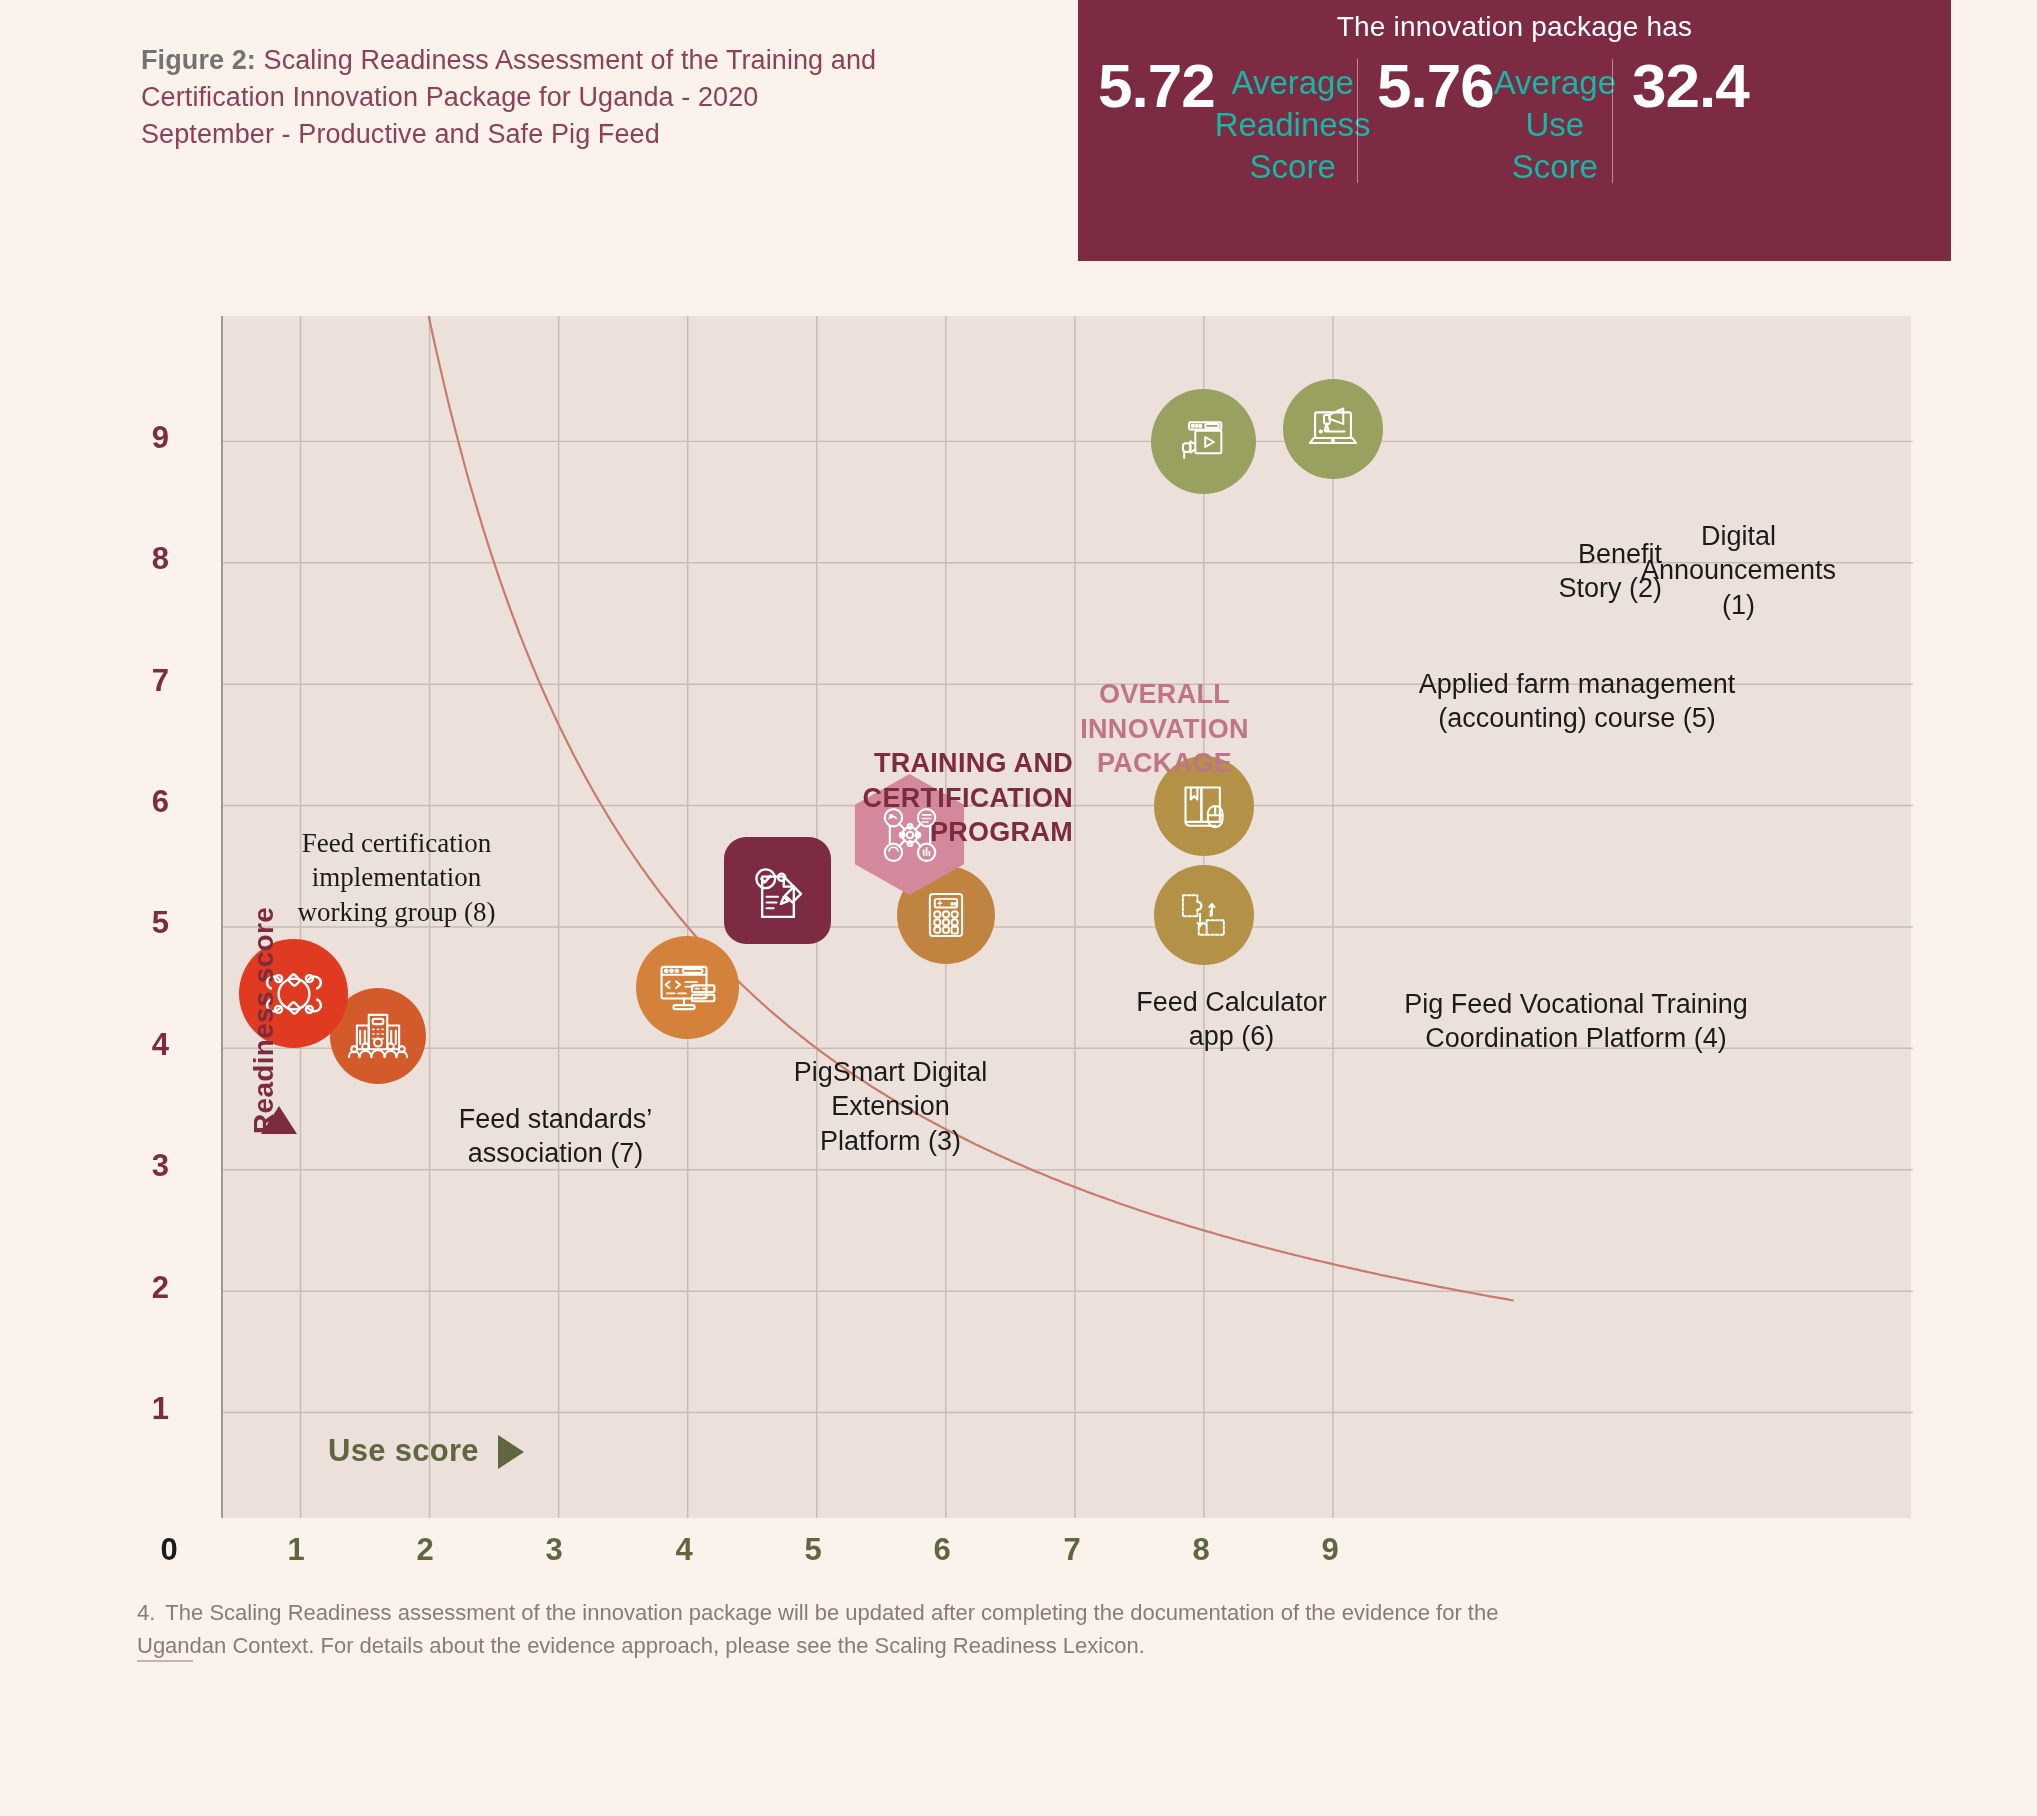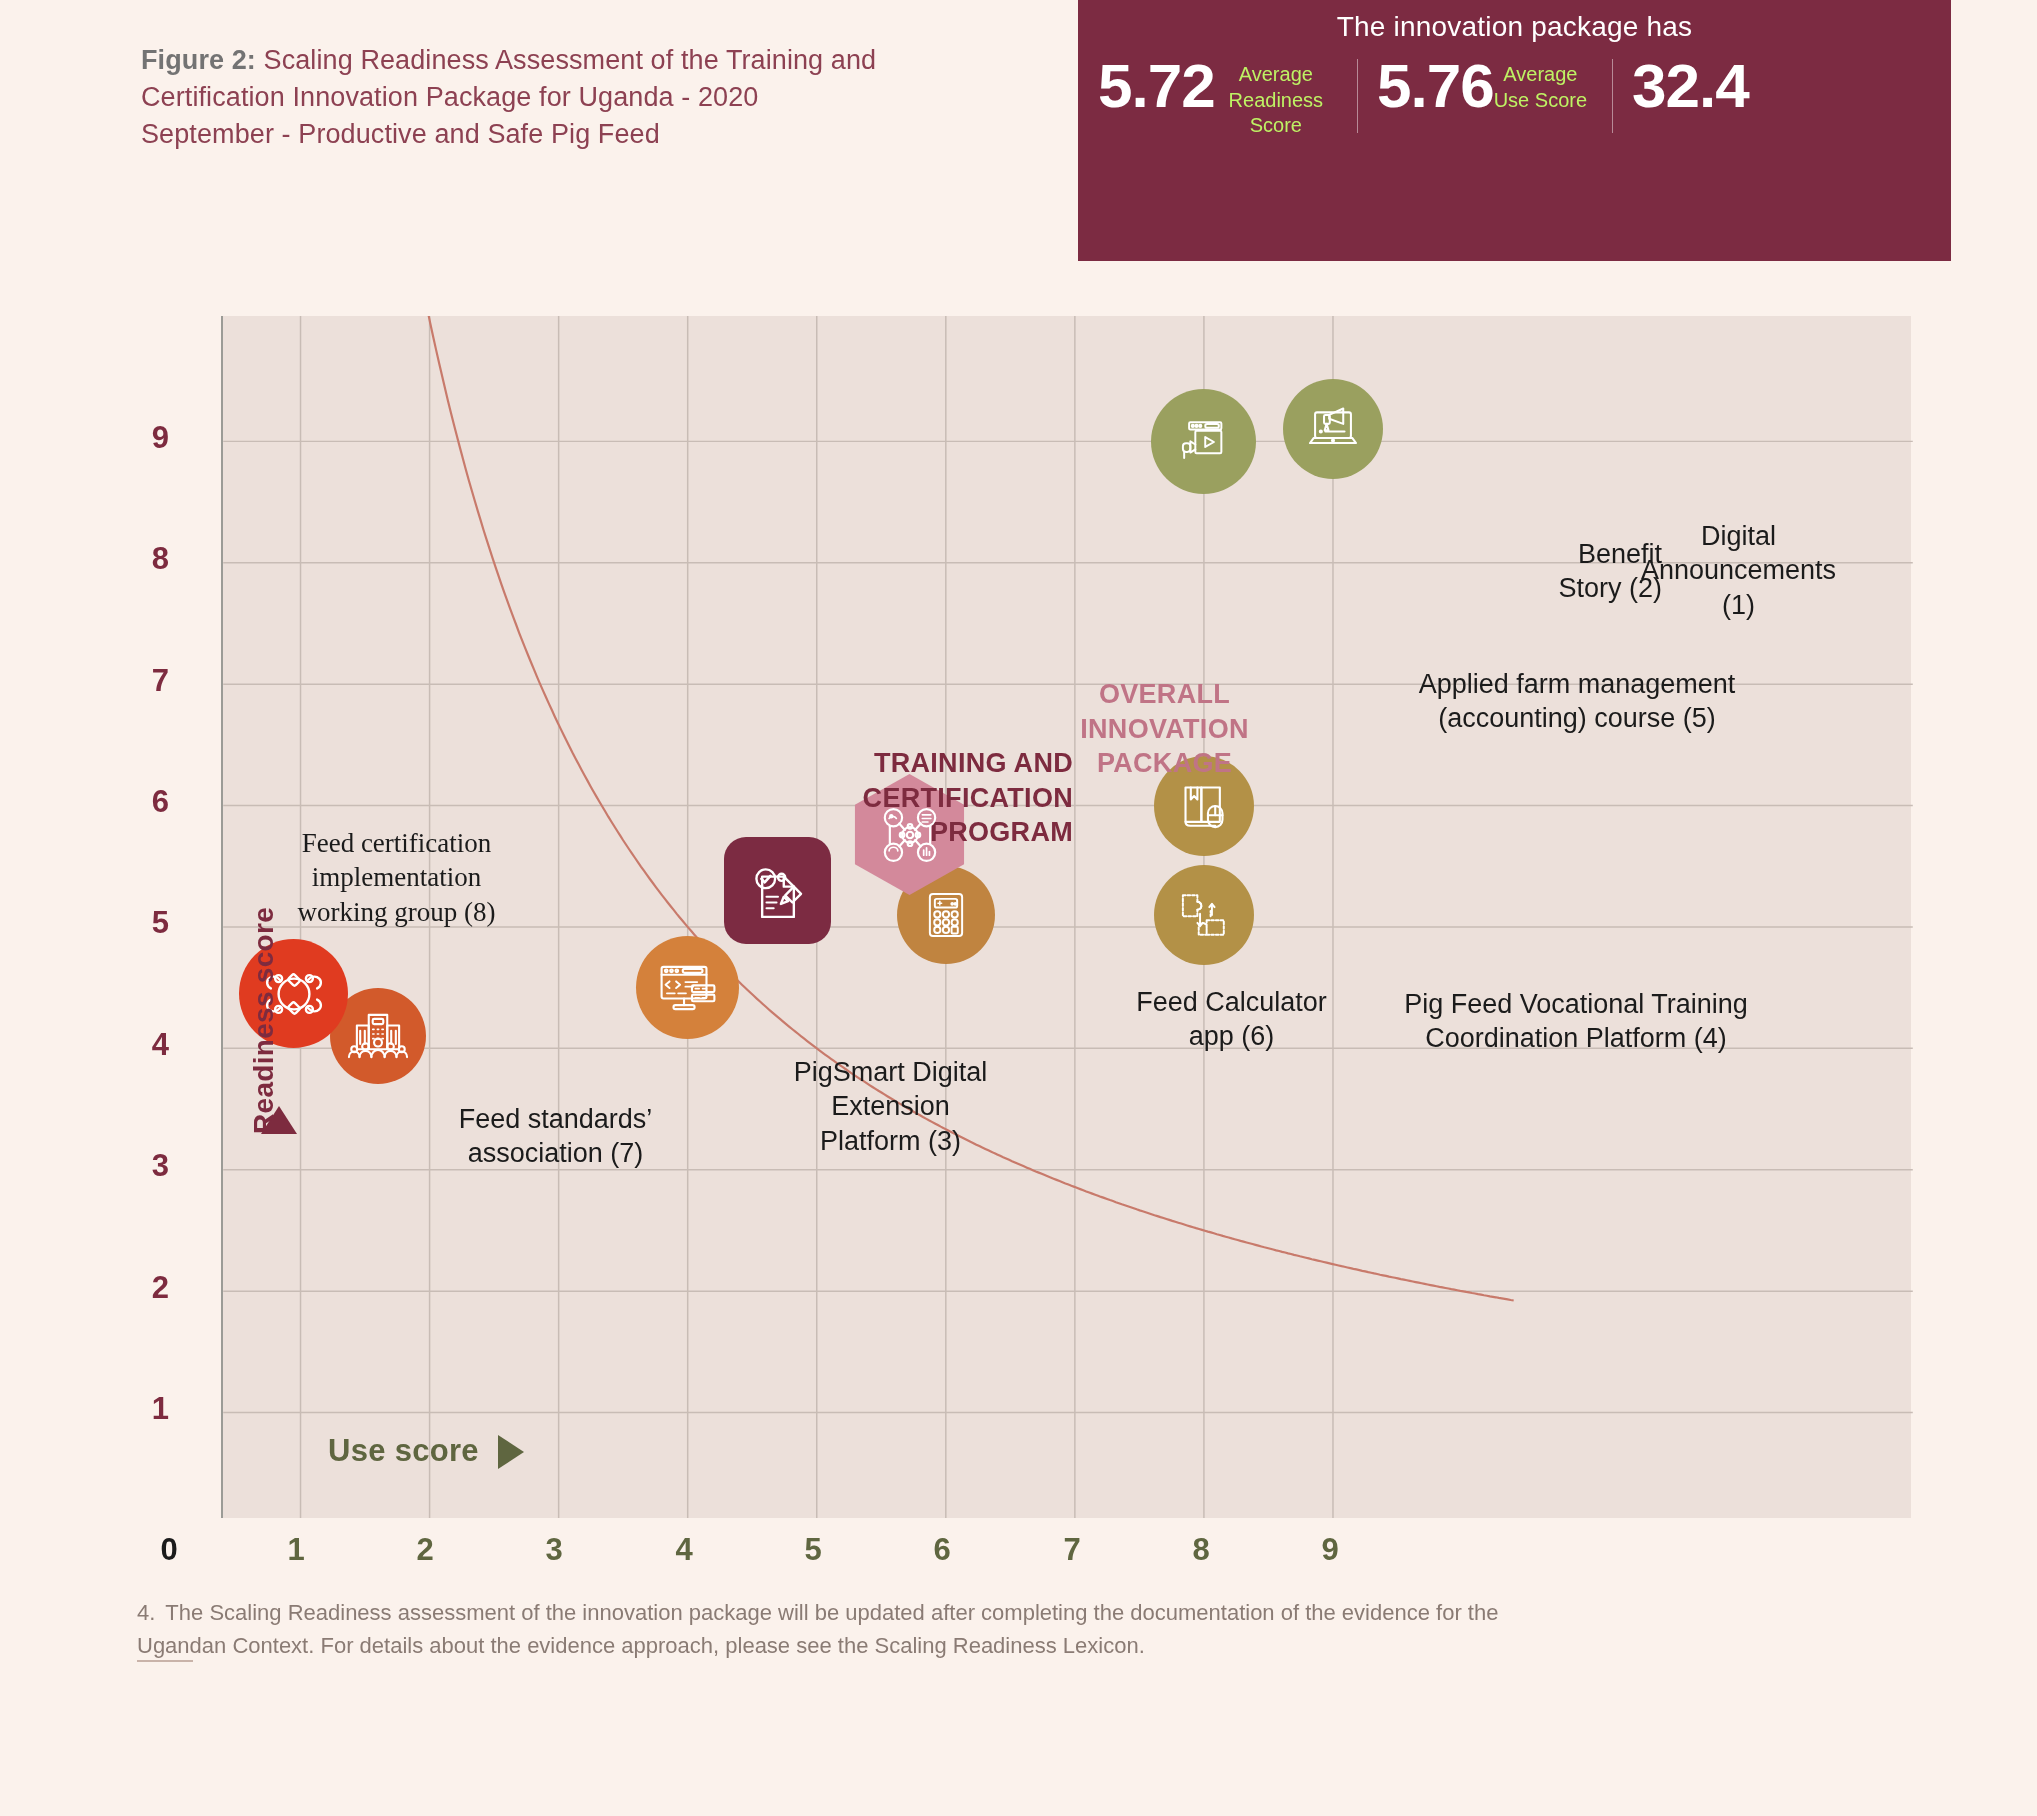--- a/index.html
+++ b/index.html
@@ -72,22 +72,22 @@
     background: rgba(255,255,255,0.45);
   }
   .stat-value {
     color: #ffffff;
     font-size: 62px;
     font-weight: bold;
     line-height: 1.05;
     letter-spacing: -1px;
   }
   .stat-label {
-    color: #bef264;
-    font-size: 20px;
+    color: #14b8a6;
+    font-size: 33px;
     line-height: 1.28;
     margin-top: 9px;
     white-space: pre-line;
   }
   .stat-1 { width: 239px; }
   .stat-2 { width: 215px; }
   .stat-3 { width: 299px; gap: 24px; }
 
   
   #chart-frame {

